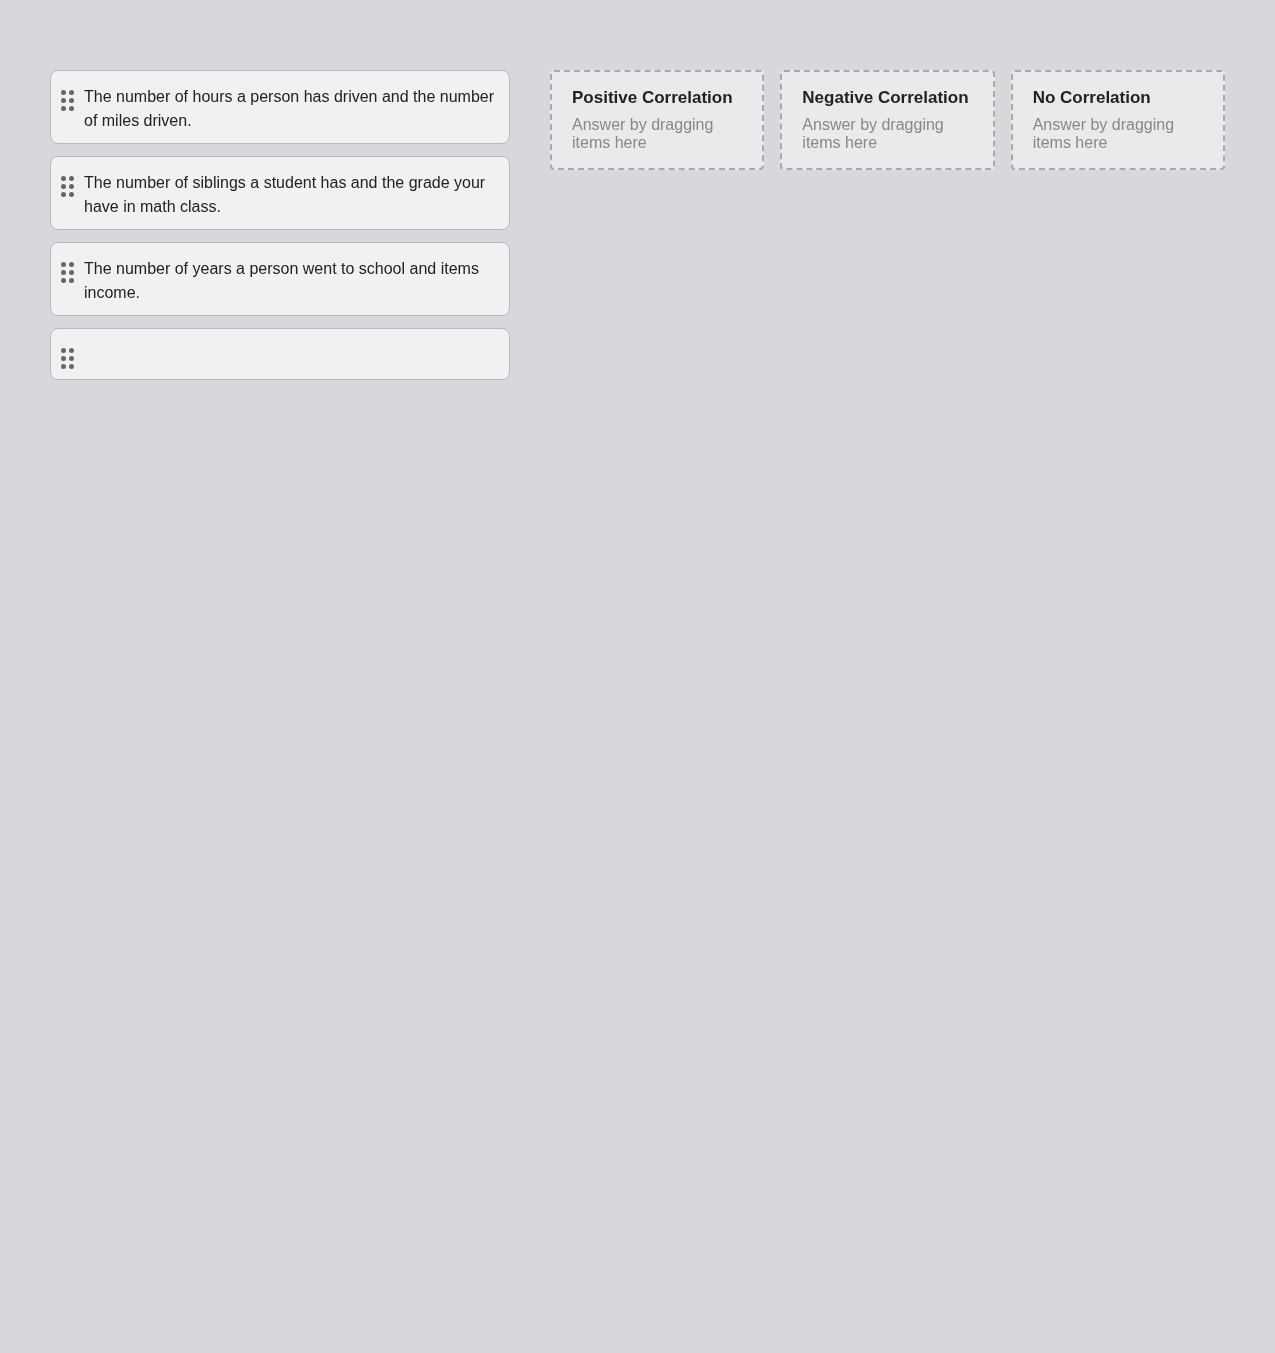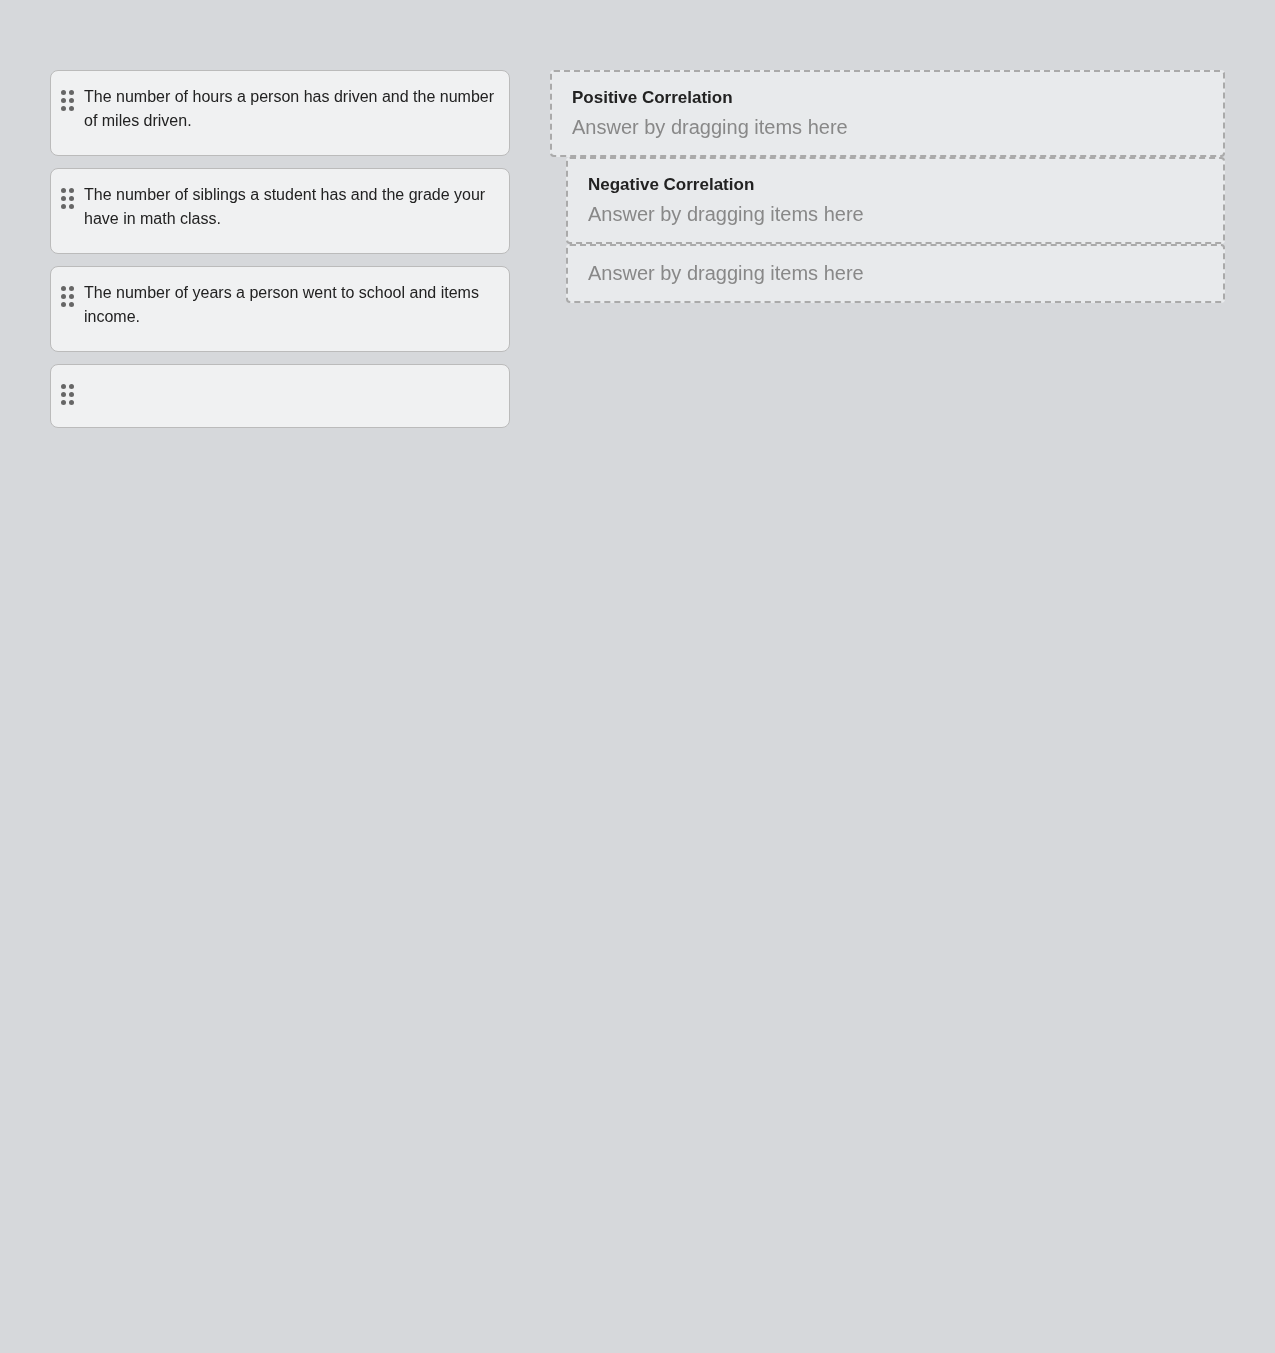--- a/index.html
+++ b/index.html
@@ -48,21 +48,21 @@
       flex-direction: column;
       gap: 12px;
       width: 460px;
       flex-shrink: 0;
     }
 
     .drag-item {
       background: #f0f1f2;
       border: 1.5px solid #bbb;
       border-radius: 8px;
-      padding: 14px 14px 22px 10px;
+      padding: 14px 14px 10px 10px;
       display: flex;
       align-items: flex-start;
       gap: 10px;
       cursor: grab;
     }
 
     .drag-handle {
       display: grid;
       grid-template-columns: 1fr 1fr;
       gap: 3px;
@@ -80,21 +80,21 @@
     }
 
     .drag-item-text {
       font-size: 16px;
       color: #222;
       line-height: 1.5;
     }
 
     .drop-zones-column {
       display: flex;
-      flex-direction: column;
+      flex-direction: row;
       gap: 0;
       flex: 1;
     }
 
     .drop-zone {
       border: 2px dashed #aaa;
       border-radius: 4px;
       padding: 16px 20px;
       background: #e8eaec;
       margin-bottom: 0;
@@ -106,21 +106,21 @@
     }
 
     .drop-zone-title {
       font-size: 17px;
       font-weight: bold;
       color: #222;
       margin-bottom: 8px;
     }
 
     .drop-zone-placeholder {
-      font-size: 20px;
+      font-size: 16px;
       color: #888;
     }
   </style>
 </head>
 <body>
 
 <div class="question-header">
   <span class="question-number"></span>
   <span class="question-text"></span>
 </div>
@@ -175,16 +175,17 @@
   <div class="drop-zones-column" id="drop-zones-container">
   <div class="drop-zone">
       <div class="drop-zone-title">Positive Correlation</div>
       <div class="drop-zone-placeholder">Answer by dragging items here</div>
     </div>
       <div class="drop-zone">
       <div class="drop-zone-title">Negative Correlation</div>
       <div class="drop-zone-placeholder">Answer by dragging items here</div>
     </div>
       <div class="drop-zone">
+      <div class="drop-zone-title">No Correlation</div>
       <div class="drop-zone-placeholder">Answer by dragging items here</div>
     </div>
     </div>
 </div>
 
 </body></html>

